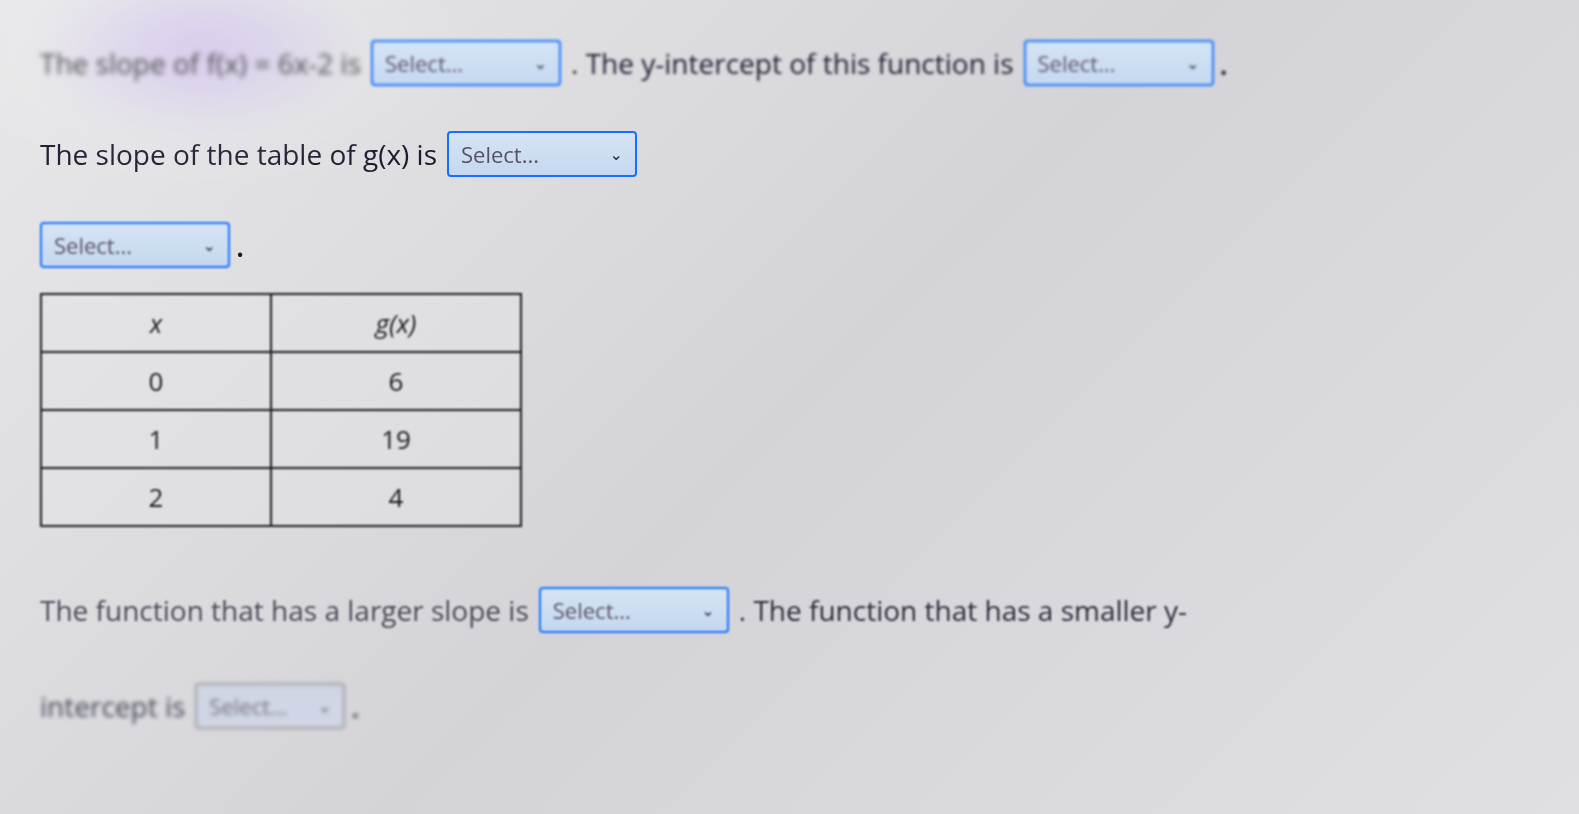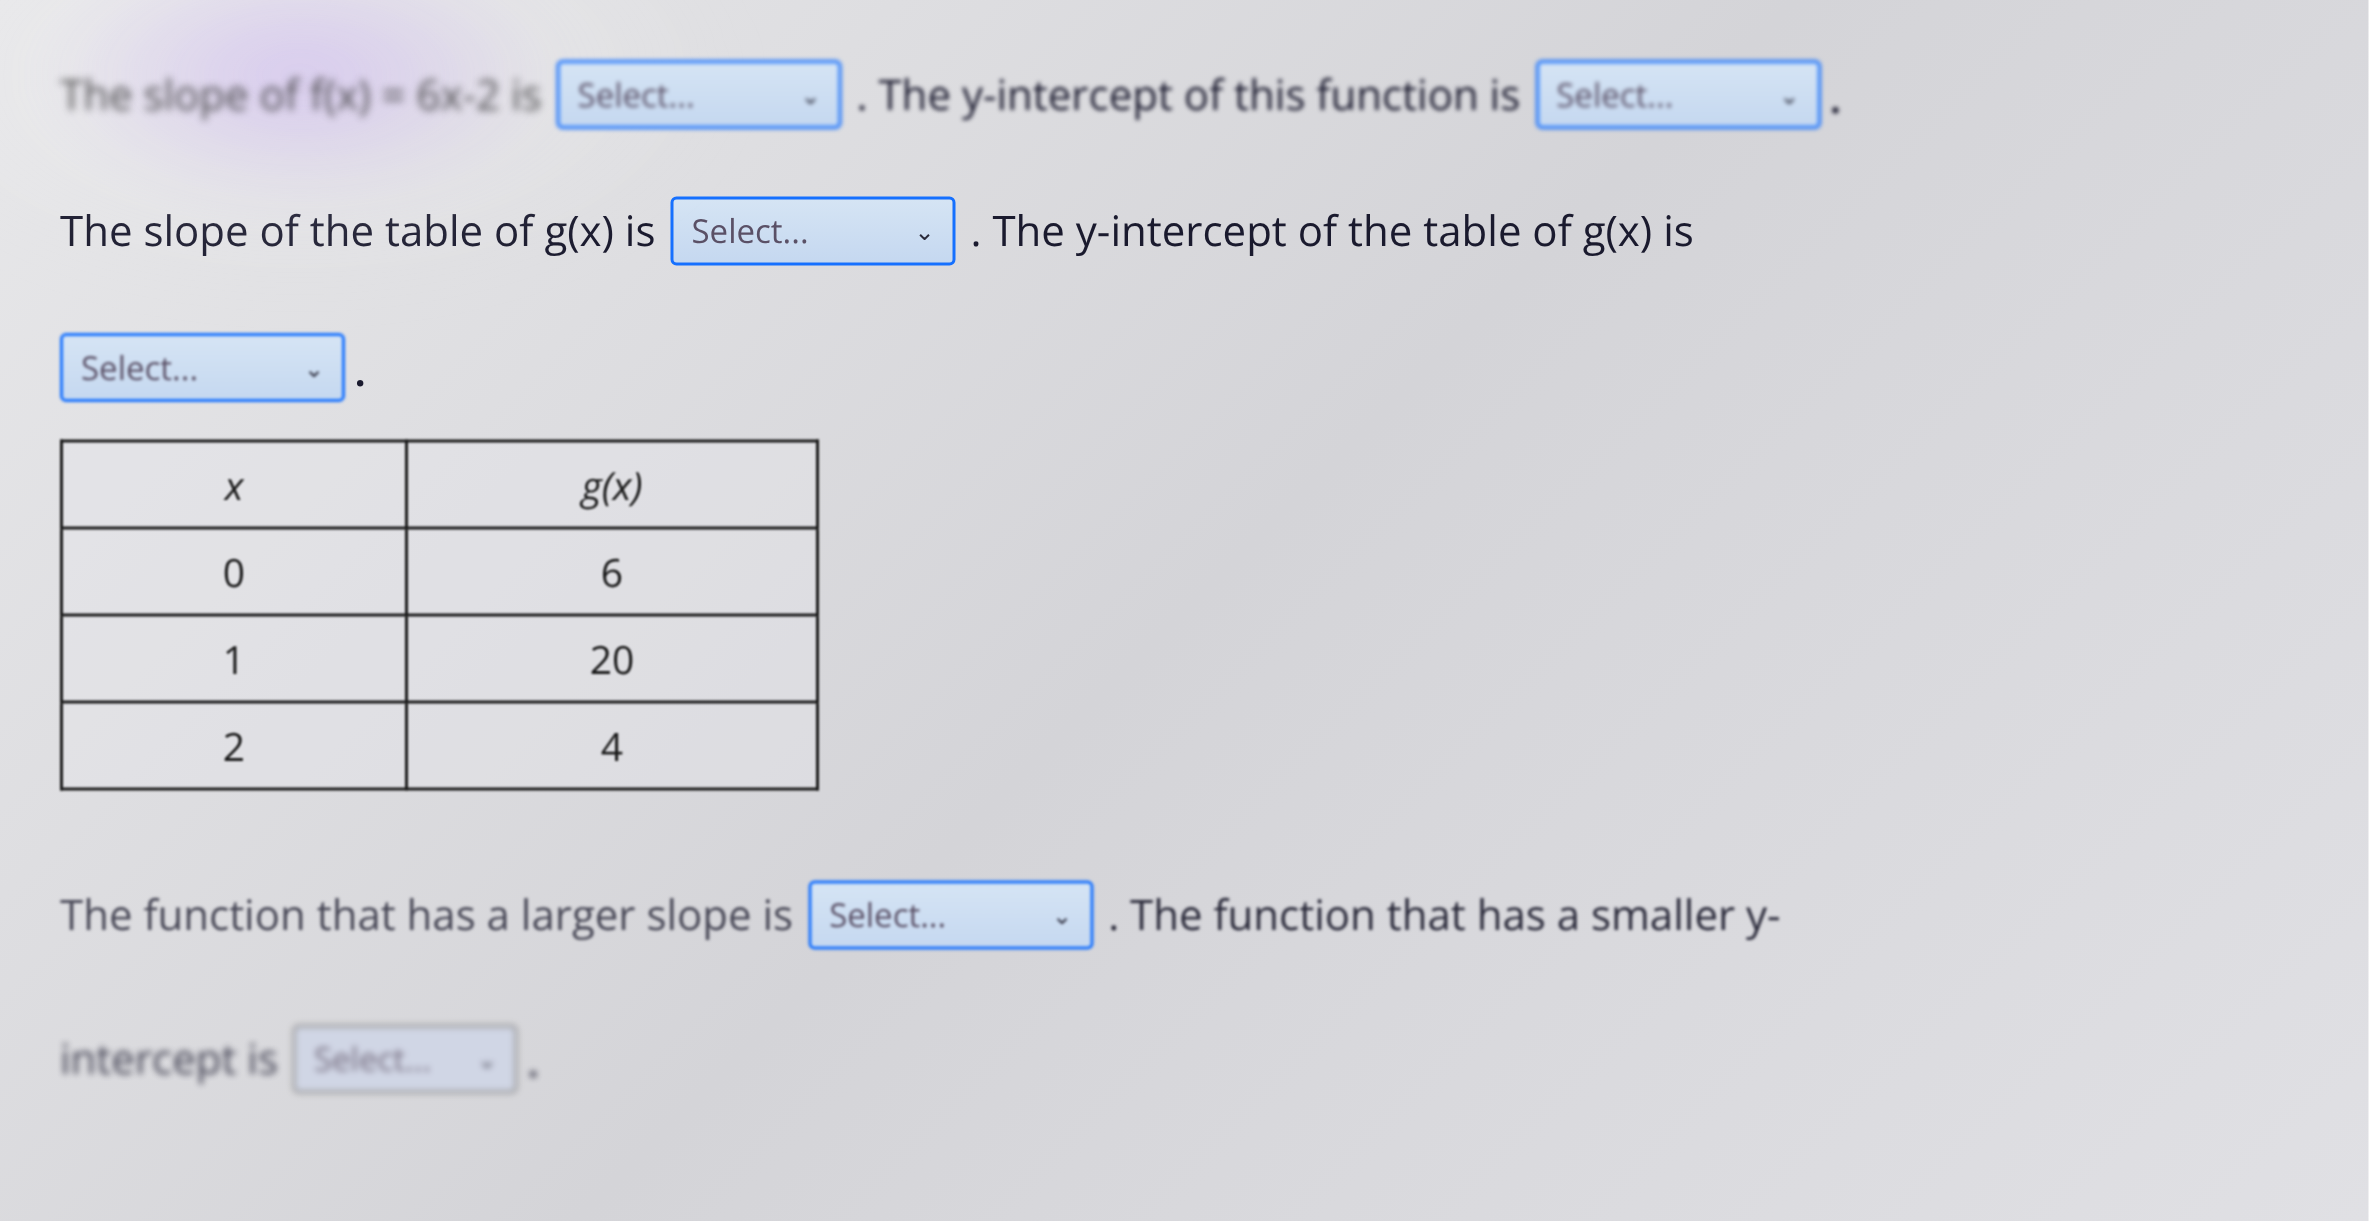--- a/index.html
+++ b/index.html
@@ -87,21 +87,21 @@
     }
     td {
       border: 2px solid #1a1a1a;
       padding: 10px 0;
       text-align: center;
       font-size: 26px;
       background: rgba(230,230,234,0.4);
       color: #1a1a1a;
     }
     td.col1 { width: 230px; }
-    td.col2 { width: 274px; }
+    td.col2 { width: 250px; }
     .header-cell {
       font-style: italic;
       font-weight: 400;
     }
     .line4 {
       filter: blur(1.2px);
       color: #2a2a3a;
       margin-bottom: 50px;
     }
     .line4 .pre {
@@ -136,21 +136,20 @@
   </span>
   <span class="period">.</span>
 </div>
 
 <div class="line line2">
   <span>The slope of the table of g(x) is</span>
   <span class="select-box">
     <span>Select...</span>
     <span class="chevron">⌄</span>
   </span>
-  <span>. The y-intercept of the table of g(x) is</span>
 </div>
 
 <div class="line line3">
   <span class="select-box">
     <span>Select...</span>
     <span class="chevron">⌄</span>
   </span>
   <span class="period">.</span>
 </div>
 
@@ -159,21 +158,21 @@
       <tr>
     <td class="col1 header-cell">x</td>
     <td class="col2 header-cell">g(x)</td>
   </tr>
   <tr>
     <td class="col1">0</td>
     <td class="col2">6</td>
   </tr>
   <tr>
     <td class="col1">1</td>
-    <td class="col2">20</td>
+    <td class="col2">19</td>
   </tr>
   <tr>
     <td class="col1">2</td>
     <td class="col2">4</td>
   </tr>
 </tbody>
   </table>
 
 <div class="line line4">
   <span class="pre">The function that has a larger slope is</span>

